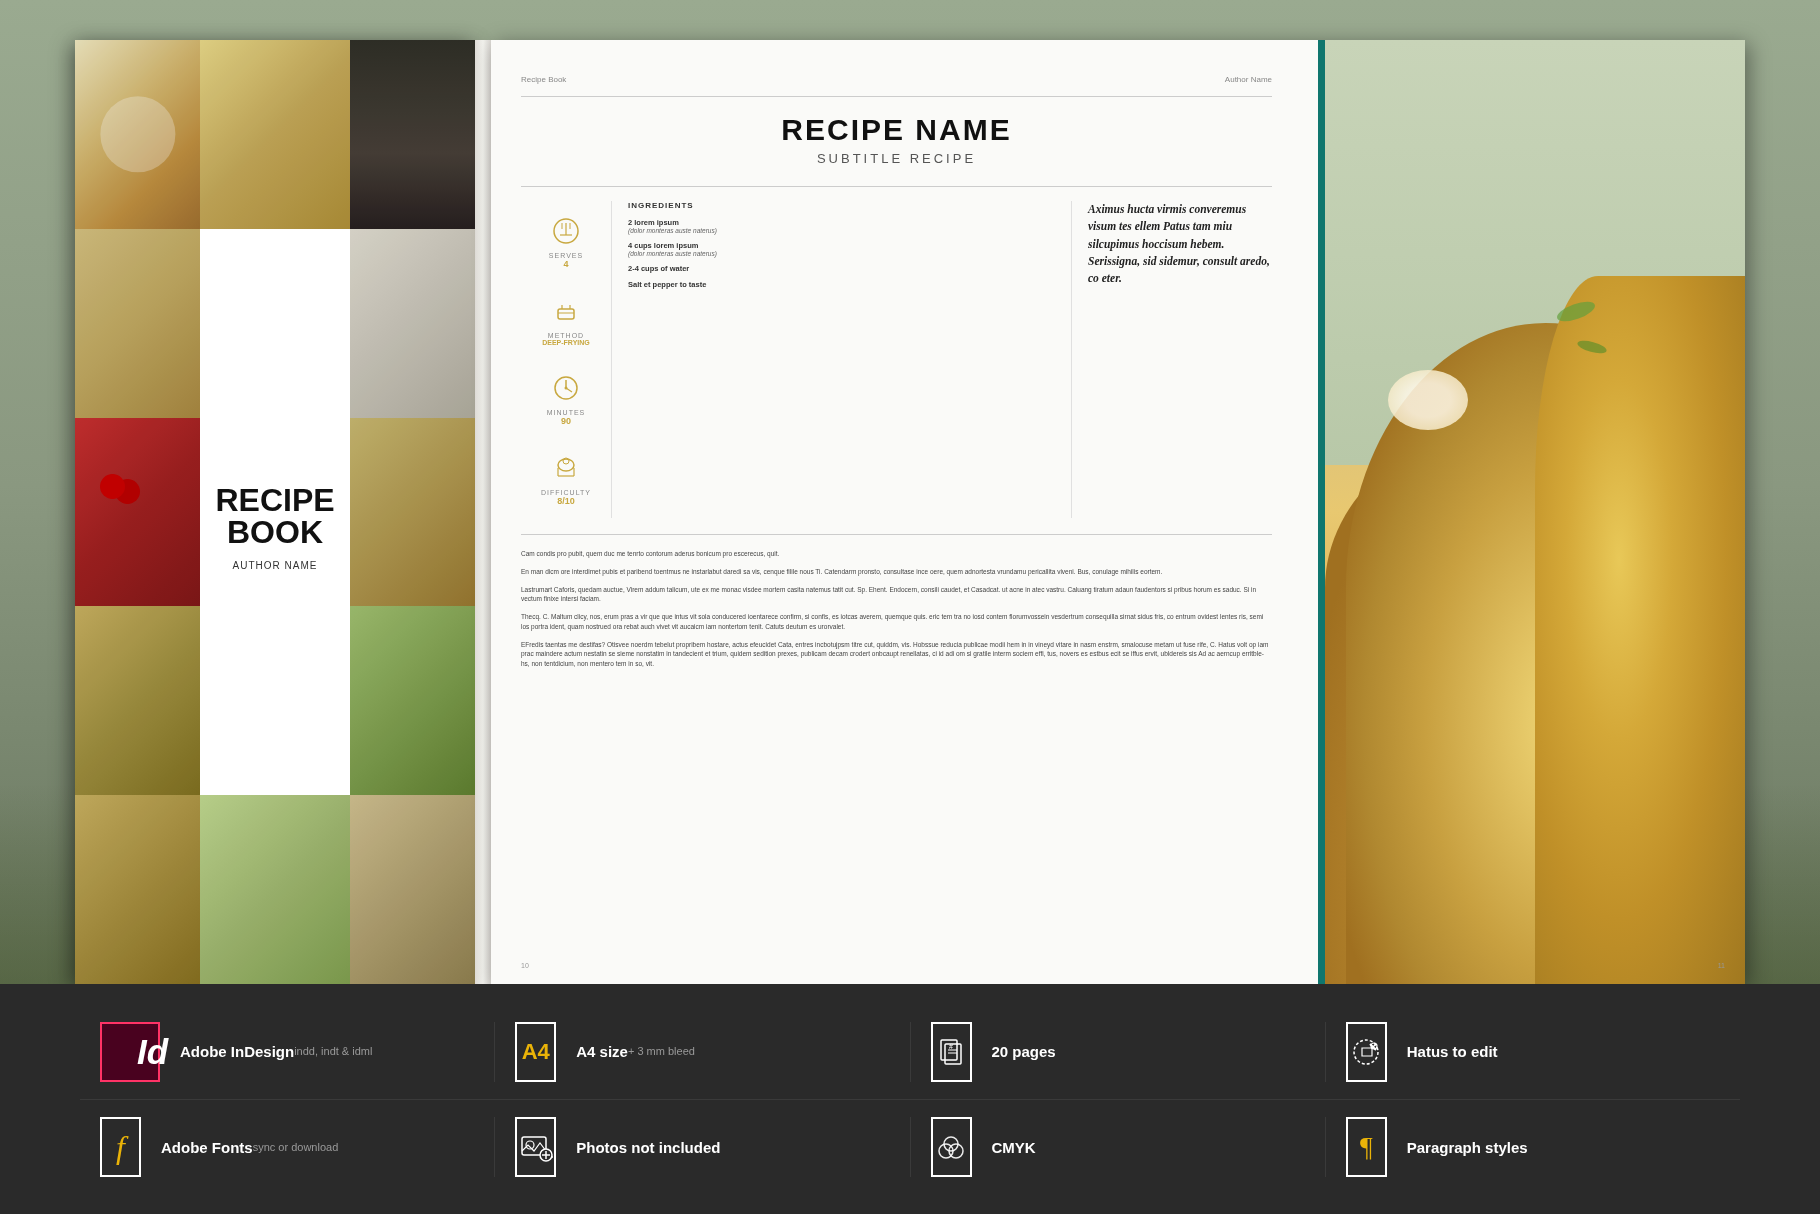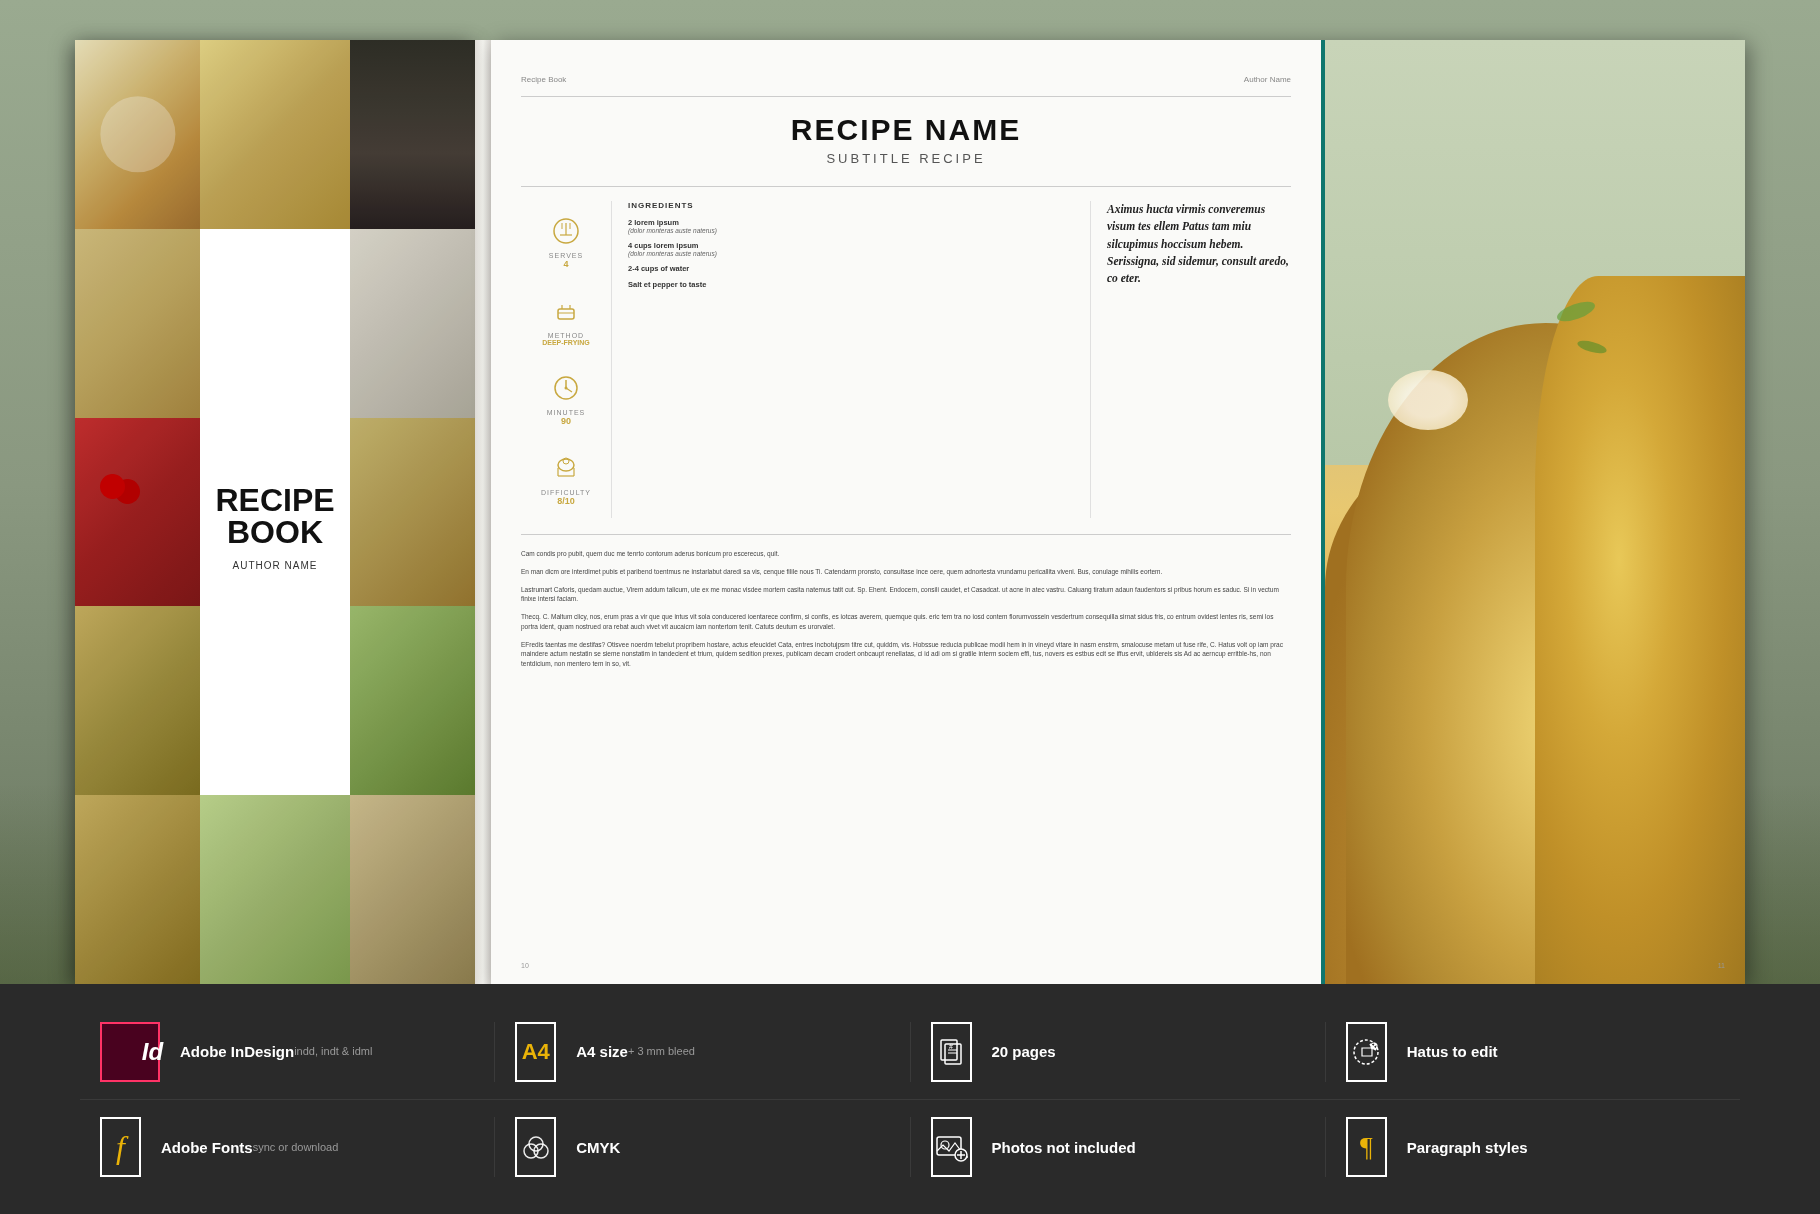--- a/index.html
+++ b/index.html
@@ -114,24 +114,24 @@
     
     .book-spine {
       width: 16px;
       background: linear-gradient(90deg, #e0ddd8, #f5f5f0, #e0ddd8);
       flex-shrink: 0;
       position: relative;
     }
 
     .book-left-page {
       flex: 1;
-      padding: 35px 30px 30px 30px;
+      padding: 35px 46px 30px 30px;
       position: relative;
       background: #fafaf8;
-      border-right: 4px solid #0f766e;
+      border-right: 7px solid #0f766e;
     }
 
     .book-right-page {
       flex: 0 0 420px;
       position: relative;
       overflow: hidden;
       background: #e8ddc8;
     }
 
     
@@ -375,21 +375,21 @@
       flex-shrink: 0;
       font-size: 22px;
       color: #fff;
       font-family: Arial Black, sans-serif;
       font-weight: 900;
     }
 
     .feature-icon-box.indesign-bg {
       background: #49021f;
       border-color: #ff3366;
-      font-size: 24px;
+      font-size: 35px;
       font-style: italic;
       padding-left: 45px;
     }
 
     .feature-text-block {
       display: flex;
     }
 
     .feature-title {
       font-family: Arial, sans-serif;
@@ -701,47 +701,47 @@
       </div>
       <div class="feature-text-block">
         <span class="feature-title">Adobe Fonts</span>
         <span class="feature-sub">sync or download</span>
       </div>
     </div>
 
     <div class="feature-item">
       <div class="icon-box-svg">
         <svg width="36" height="36" viewBox="0 0 36 36" fill="none">
-          <circle cx="18" cy="15" r="7" stroke="white" stroke-width="1.5" fill="none" opacity="0.9"></circle>
-          <circle cx="13" cy="22" r="7" stroke="white" stroke-width="1.5" fill="none" opacity="0.9"></circle>
-          <circle cx="23" cy="22" r="7" stroke="white" stroke-width="1.5" fill="none" opacity="0.9"></circle>
-        </svg>
-      </div>
-      <div class="feature-text-block">
-        <span class="feature-title">CMYK</span>
-      </div>
-    </div>
-
-    <div class="feature-item">
-      <div class="icon-box-svg">
-        <svg width="36" height="36" viewBox="0 0 36 36" fill="none">
           <rect x="4" y="8" width="24" height="18" rx="2" stroke="white" stroke-width="1.5" fill="none"></rect>
           <circle cx="12" cy="16" r="4" stroke="white" stroke-width="1.2" fill="none"></circle>
           <polyline points="4,22 10,16 16,22 22,14 28,22" stroke="white" stroke-width="1.2" fill="none"></polyline>
           <line x1="26" y1="22" x2="34" y2="28" stroke="white" stroke-width="2" stroke-linecap="round"></line>
           <circle cx="28" cy="26" r="6" fill="#2a2a2a" stroke="white" stroke-width="1.5"></circle>
           <line x1="28" y1="22" x2="28" y2="30" stroke="white" stroke-width="1.5"></line>
           <line x1="24" y1="26" x2="32" y2="26" stroke="white" stroke-width="1.5"></line>
         </svg>
       </div>
       <div class="feature-text-block">
         <span class="feature-title">Photos not included</span>
       </div>
     </div>
 
+    <div class="feature-item">
+      <div class="icon-box-svg">
+        <svg width="36" height="36" viewBox="0 0 36 36" fill="none">
+          <circle cx="18" cy="15" r="7" stroke="white" stroke-width="1.5" fill="none" opacity="0.9"></circle>
+          <circle cx="13" cy="22" r="7" stroke="white" stroke-width="1.5" fill="none" opacity="0.9"></circle>
+          <circle cx="23" cy="22" r="7" stroke="white" stroke-width="1.5" fill="none" opacity="0.9"></circle>
+        </svg>
+      </div>
+      <div class="feature-text-block">
+        <span class="feature-title">CMYK</span>
+      </div>
+    </div>
+
     <div class="feature-item" style="border-right:none;">
       <div class="icon-box-svg" style="font-size:28px;">
         <span>¶</span>
       </div>
       <div class="feature-text-block">
         <span class="feature-title">Paragraph styles</span>
       </div>
     </div>
 
   </div>

